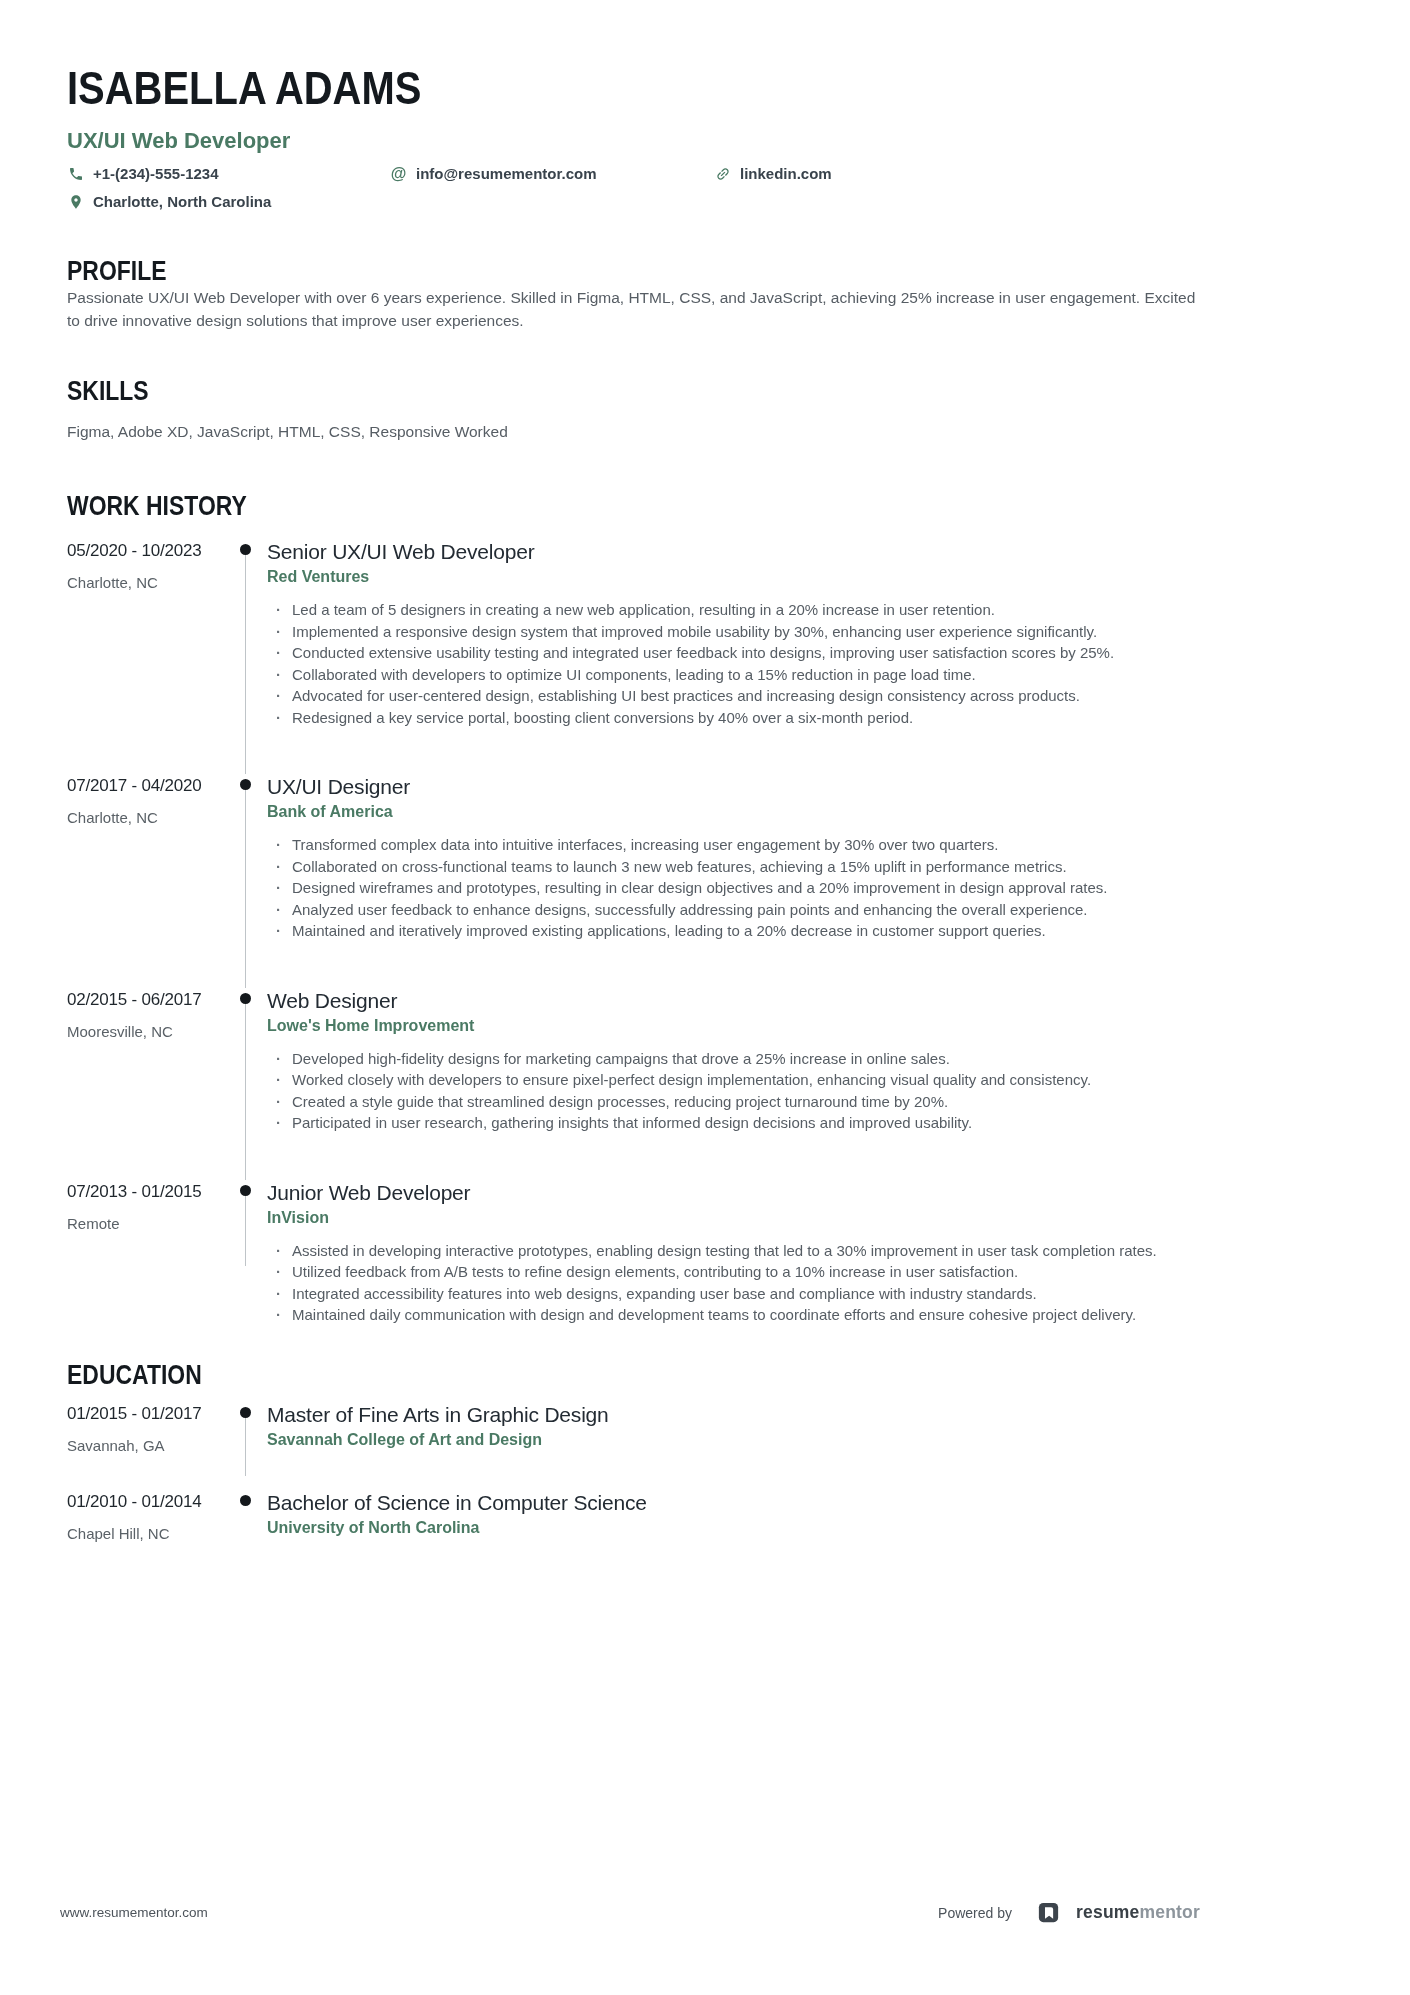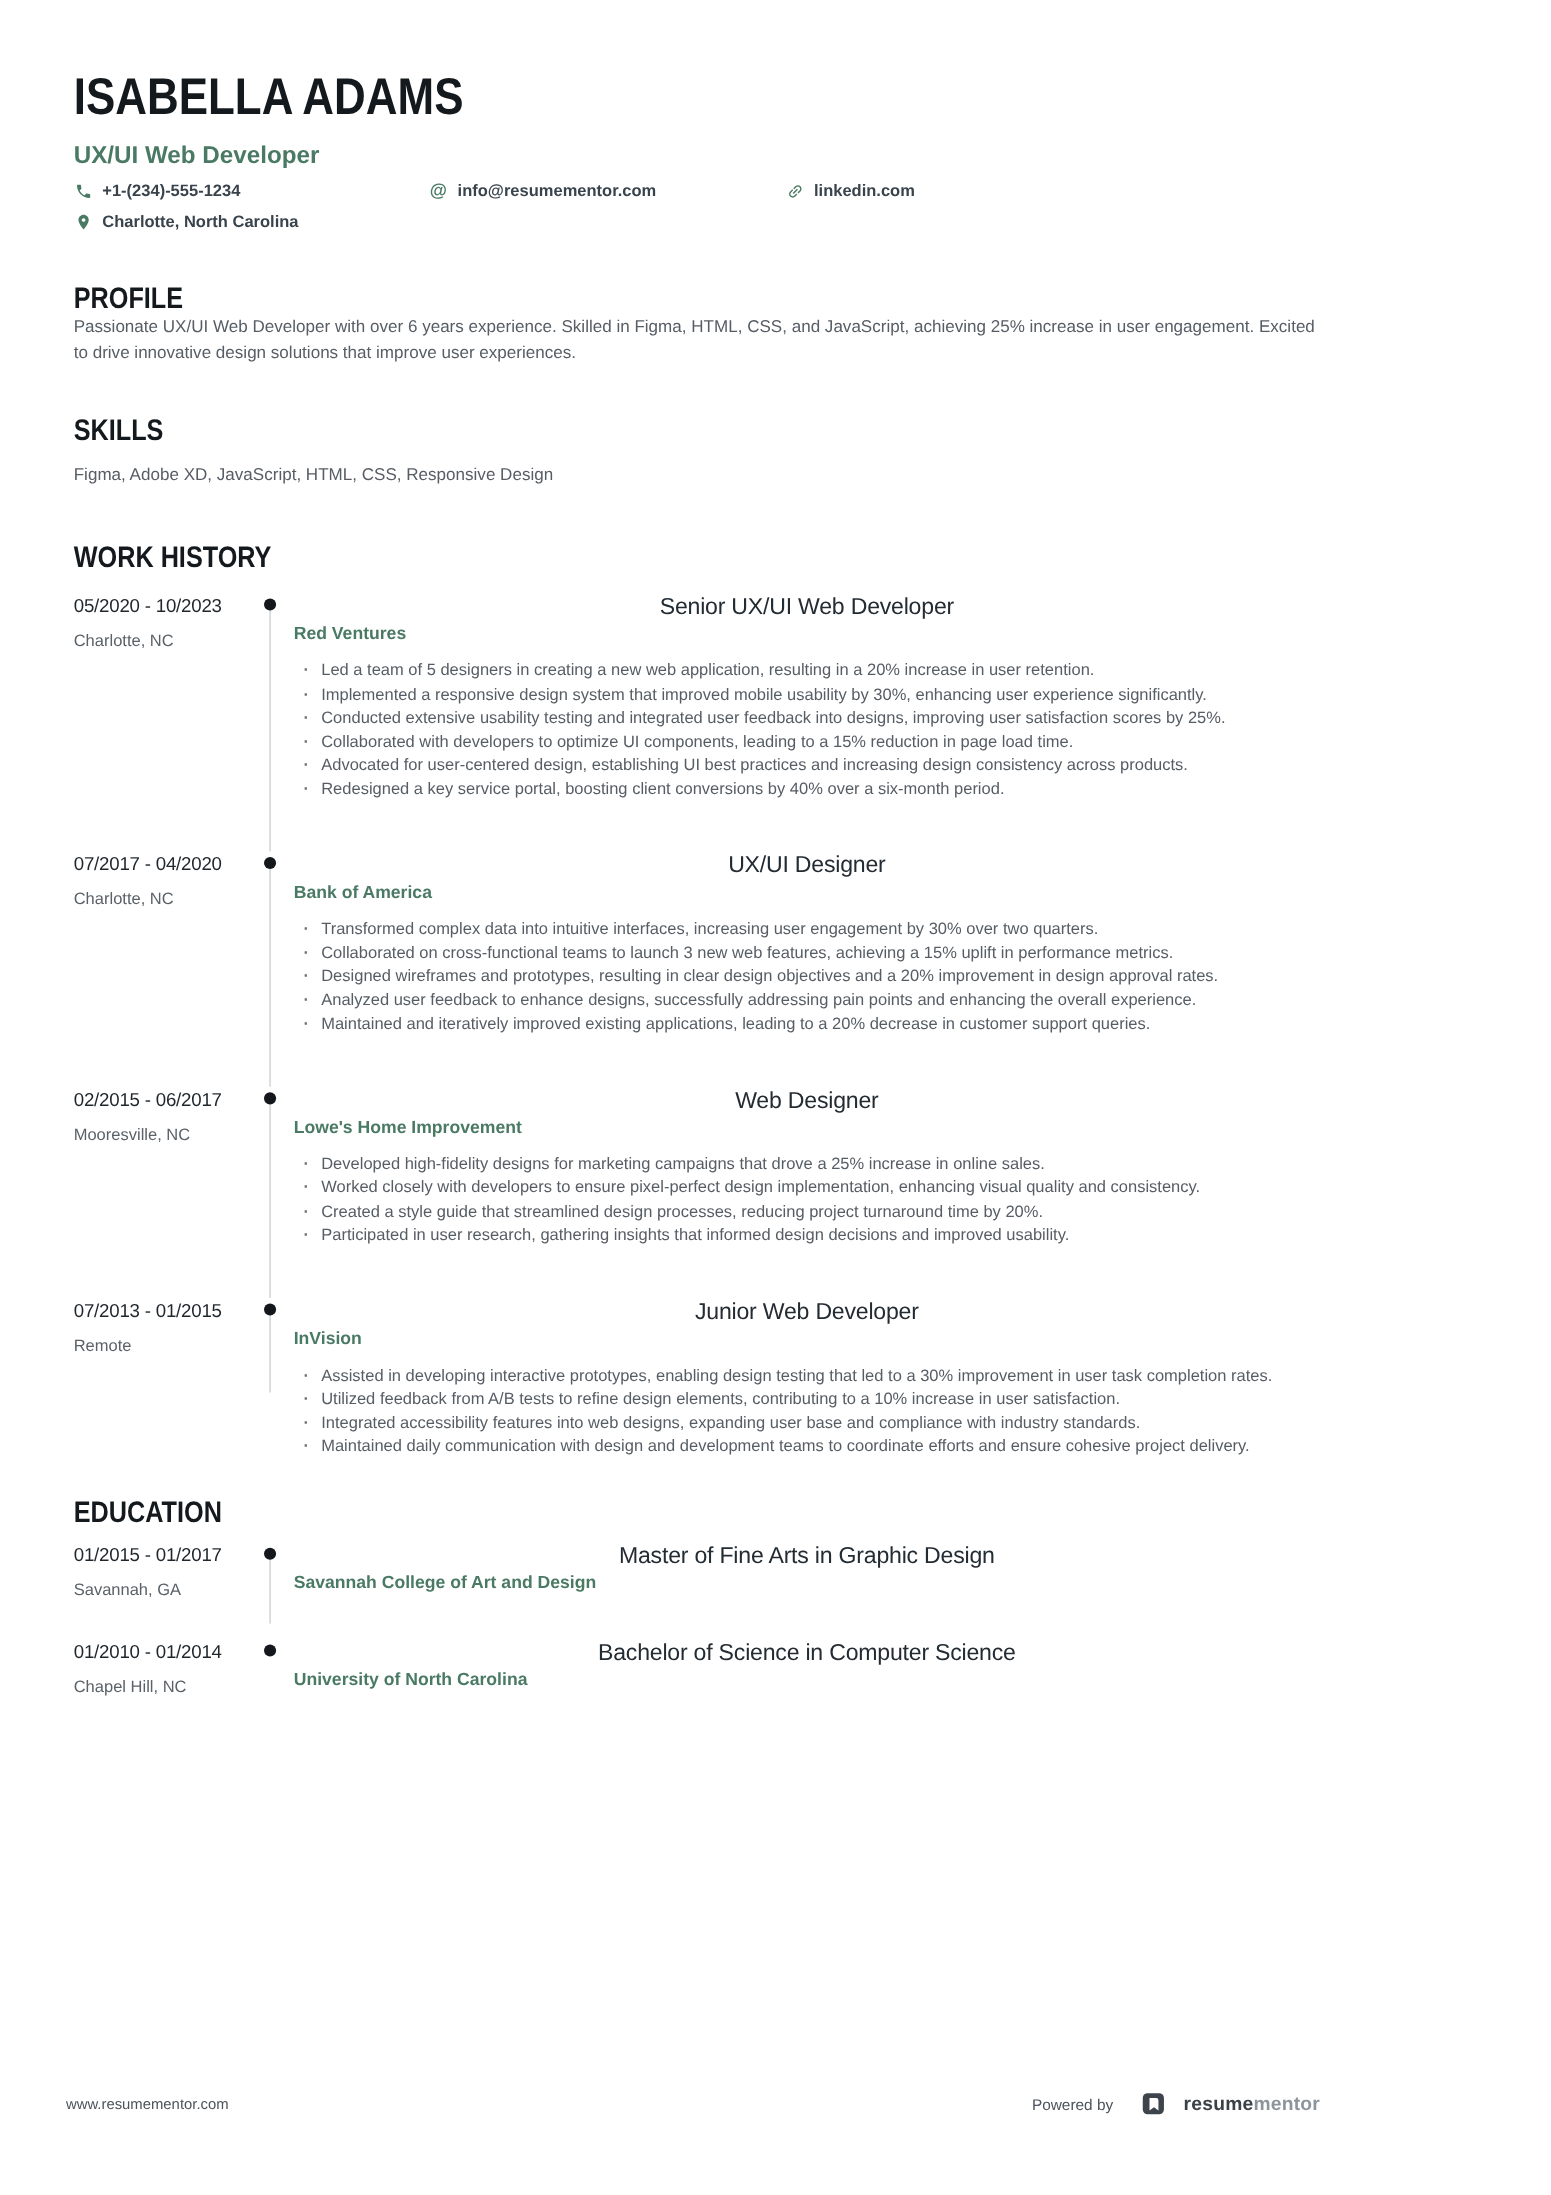--- a/index.html
+++ b/index.html
@@ -55,21 +55,21 @@
     top:9px; bottom:-46px;
   }
   .work-entries .entry:last-child .col-line::before { bottom:60px; }
   .edu-entries .entry:not(:last-child) .col-line::before { bottom:-20px; }
   .edu-entries .entry:last-child .col-line::before { display:none; }
   .col-line::after {
     content:''; position:absolute; left:3px; top:5px; width:11px; height:11px;
     border-radius:50%; background:#14181c;
   }
   .col-body { flex:1; min-width:0; }
-  .role-title { font-size:21px; color:#232b33; line-height:26px; letter-spacing:-0.2px;text-align:center; }
+  .role-title { font-size:21px; color:#232b33; line-height:26px; letter-spacing:-0.2px; }
   .company { margin-top:2px; font-size:16px; font-weight:bold; color:#4a7a64; line-height:20px; }
   .bullets { margin-top:12px; list-style:none; }
   .bullet { position:relative; padding-left:25px; font-size:15px; line-height:21.5px; color:#565d64; }
   .bullet::before { content:'\00B7'; position:absolute; left:9px; top:0; color:#6a7178; font-weight:bold; }
 
   
   .footer { position:absolute; left:60px; right:67px; top:1902px; display:flex; align-items:center; justify-content:space-between; }
   .site-url { font-size:13.5px; color:#4c535a; }
   .powered { display:flex; align-items:center; gap:26px; }
   .powered-by { font-size:14px; color:#4c535a; }
@@ -126,21 +126,21 @@
       </div>
     </div>
 
     <div class="section">
       <div class="section-heading">PROFILE</div>
       <div class="section-text">Passionate UX/UI Web Developer with over 6 years experience. Skilled in Figma, HTML, CSS, and JavaScript, achieving 25% increase in user engagement. Excited to drive innovative design solutions that improve user experiences.</div>
     </div>
 
     <div class="section">
       <div class="section-heading">SKILLS</div>
-      <div class="section-text skills">Figma, Adobe XD, JavaScript, HTML, CSS, Responsive Design</div>
+      <div class="section-text skills">Figma, Adobe XD, JavaScript, HTML, CSS, Responsive Worked</div>
     </div>
 
     <div class="section work">
       <div class="section-heading">WORK HISTORY</div>
       <div class="entries work-entries">
           <div class="entry">
     <div class="col-dates">
       <div class="entry-dates">05/2020 - 10/2023</div>
       <div class="entry-location">Charlotte, NC</div>
     </div>

